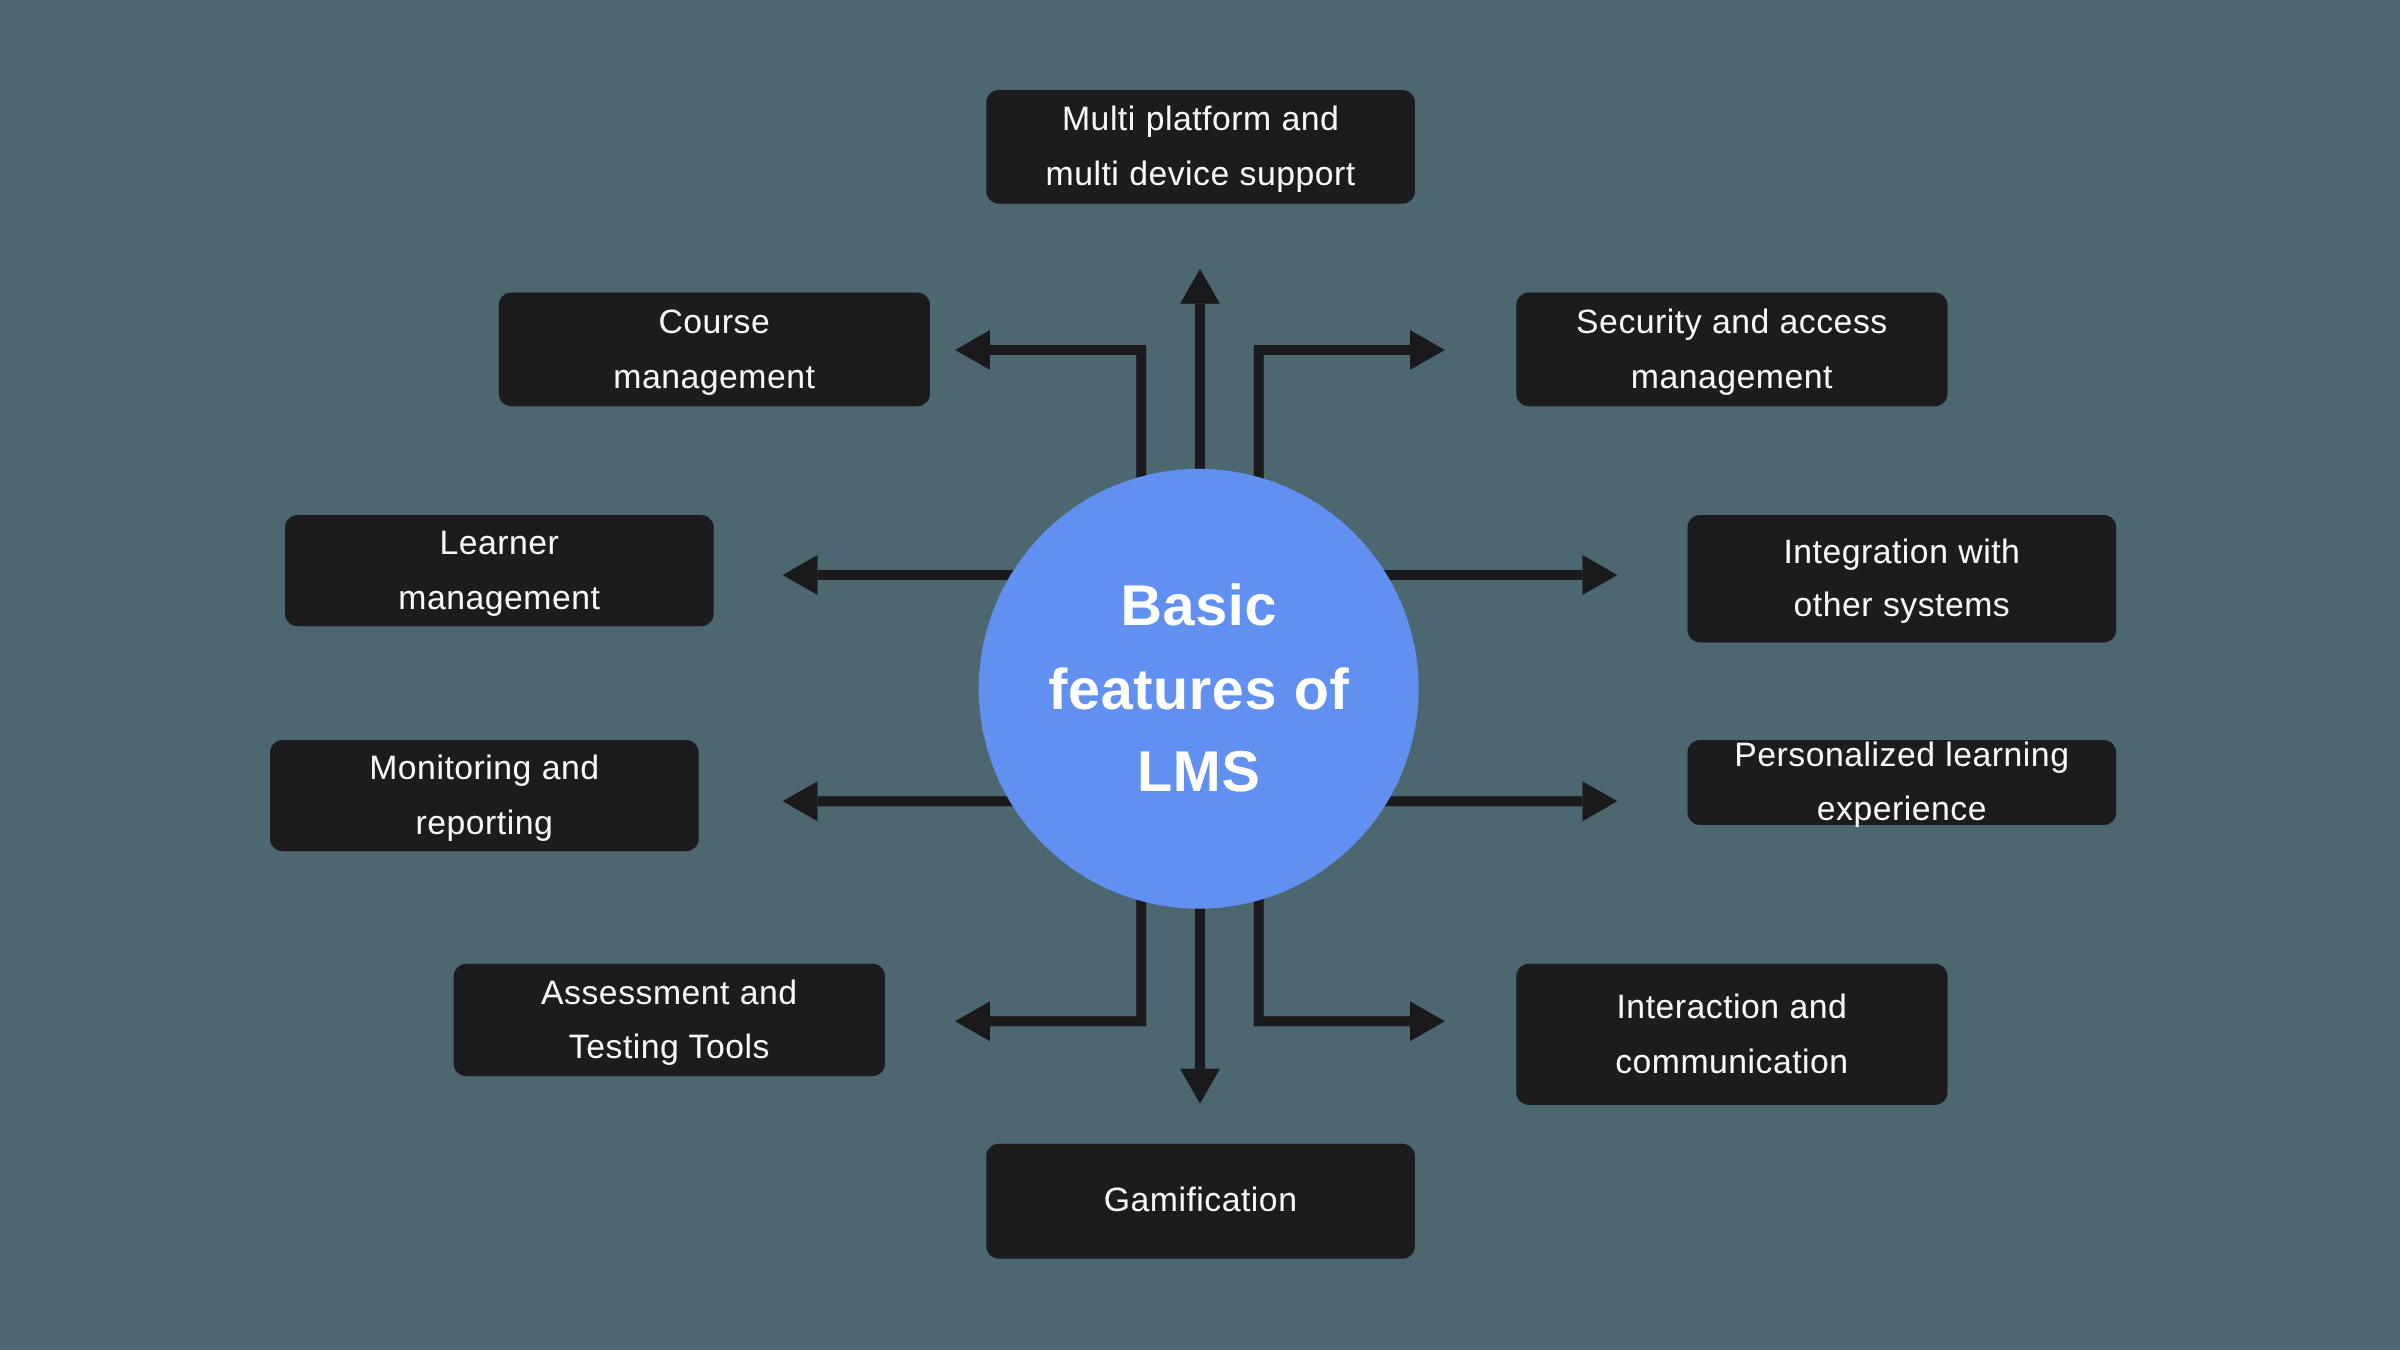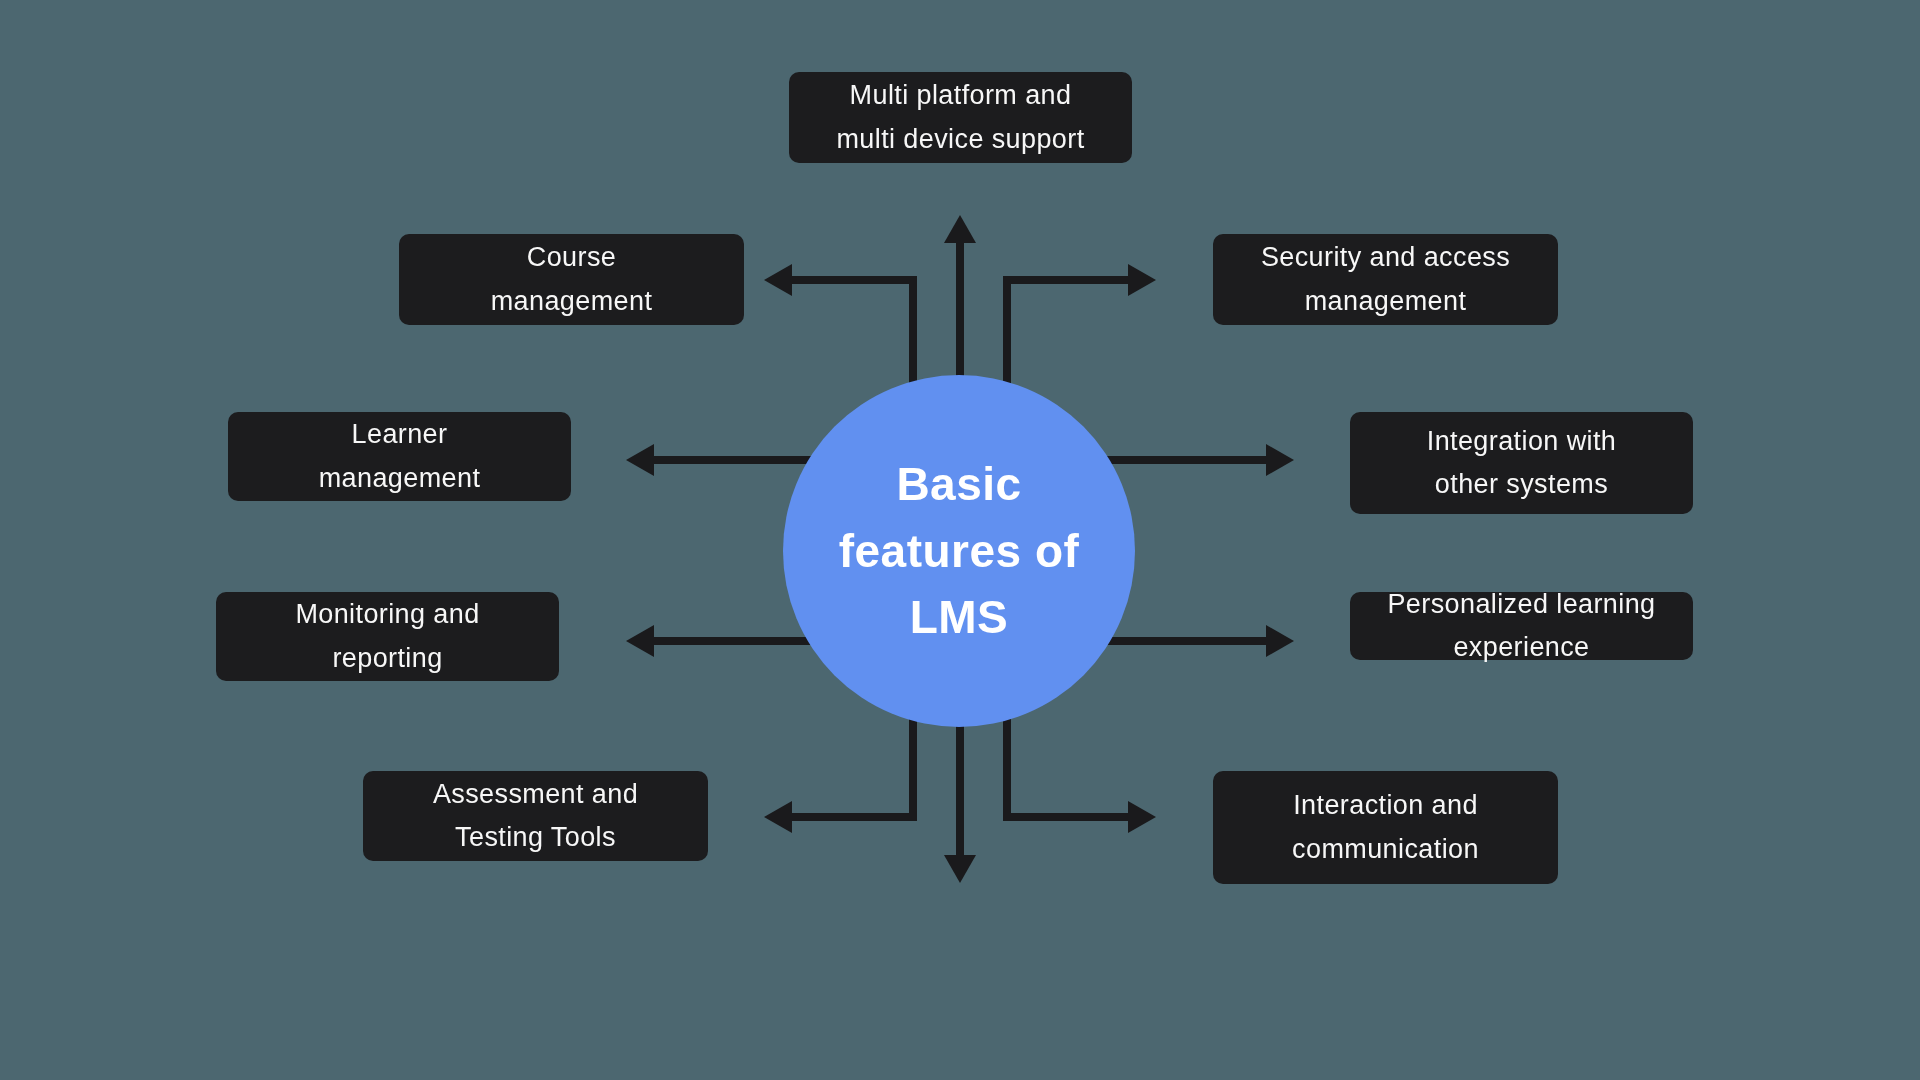--- a/index.html
+++ b/index.html
@@ -175,14 +175,18 @@
   <div class="node n-assessment">
     <span>Assessment and</span>
     <span>Testing Tools</span>
   </div>
 
   <div class="node n-interaction">
     <span>Interaction and</span>
     <span>communication</span>
   </div>
 
+  <div class="node n-gamification">
+    <span>Gamification</span>
+
+  </div>
 
 </div>
 
 </body></html>

